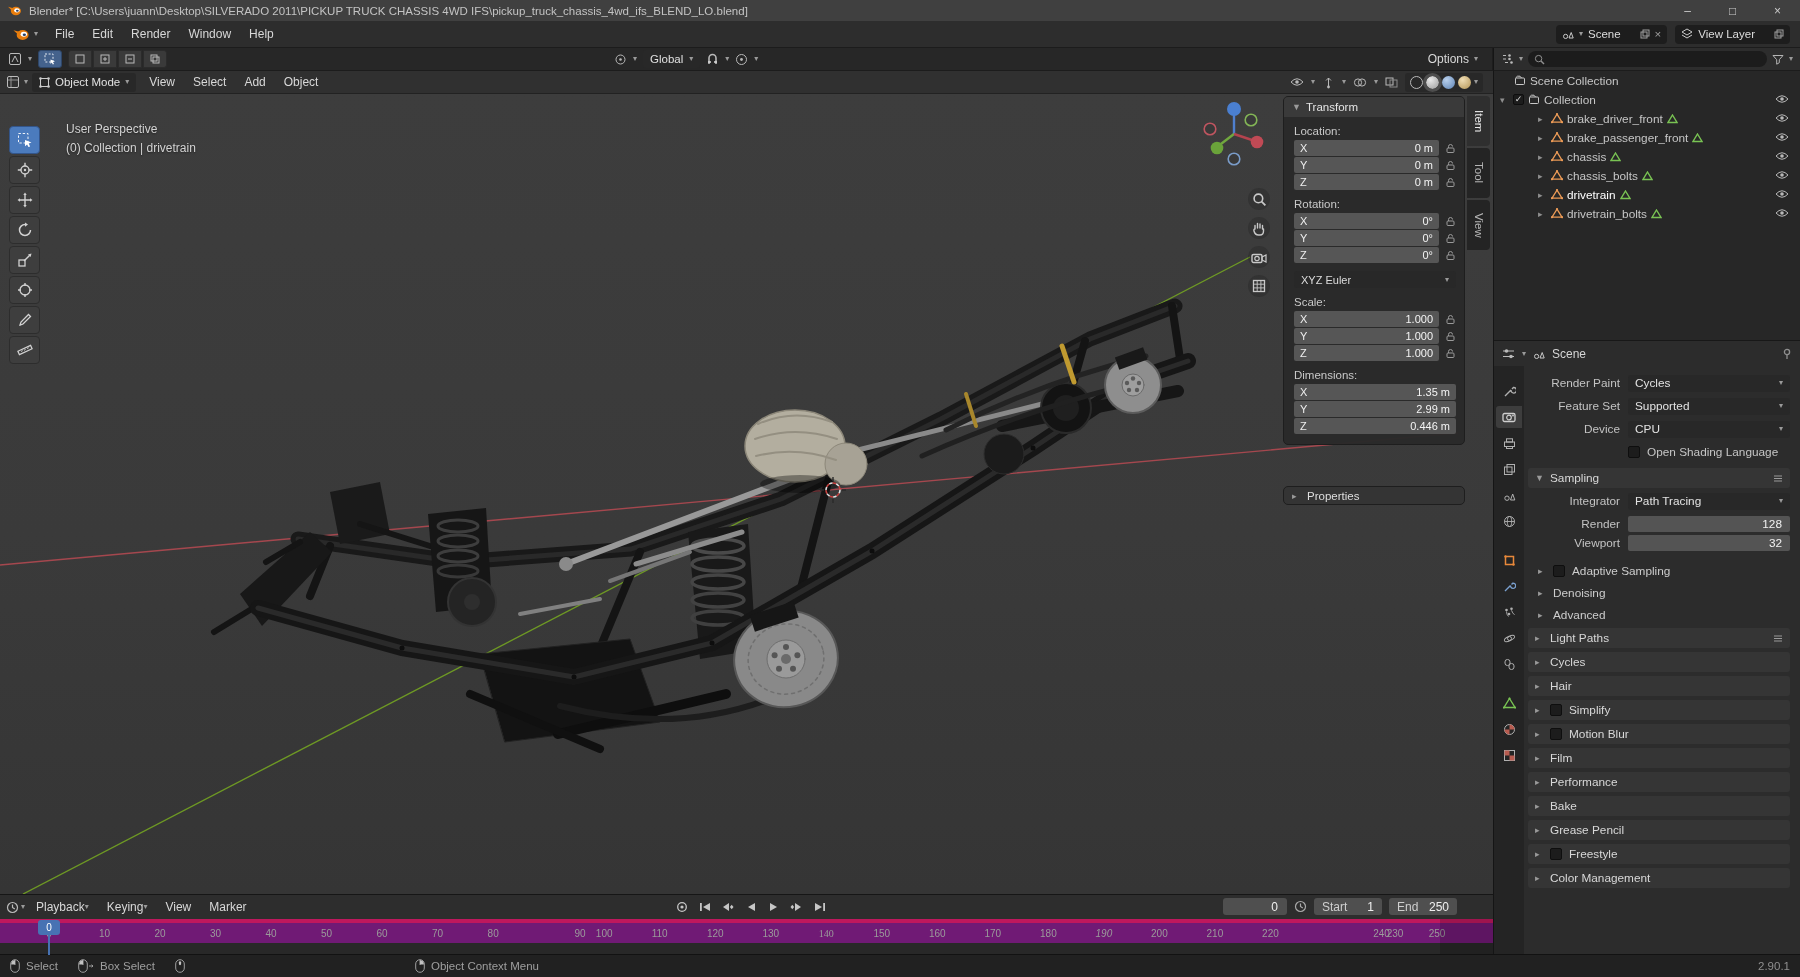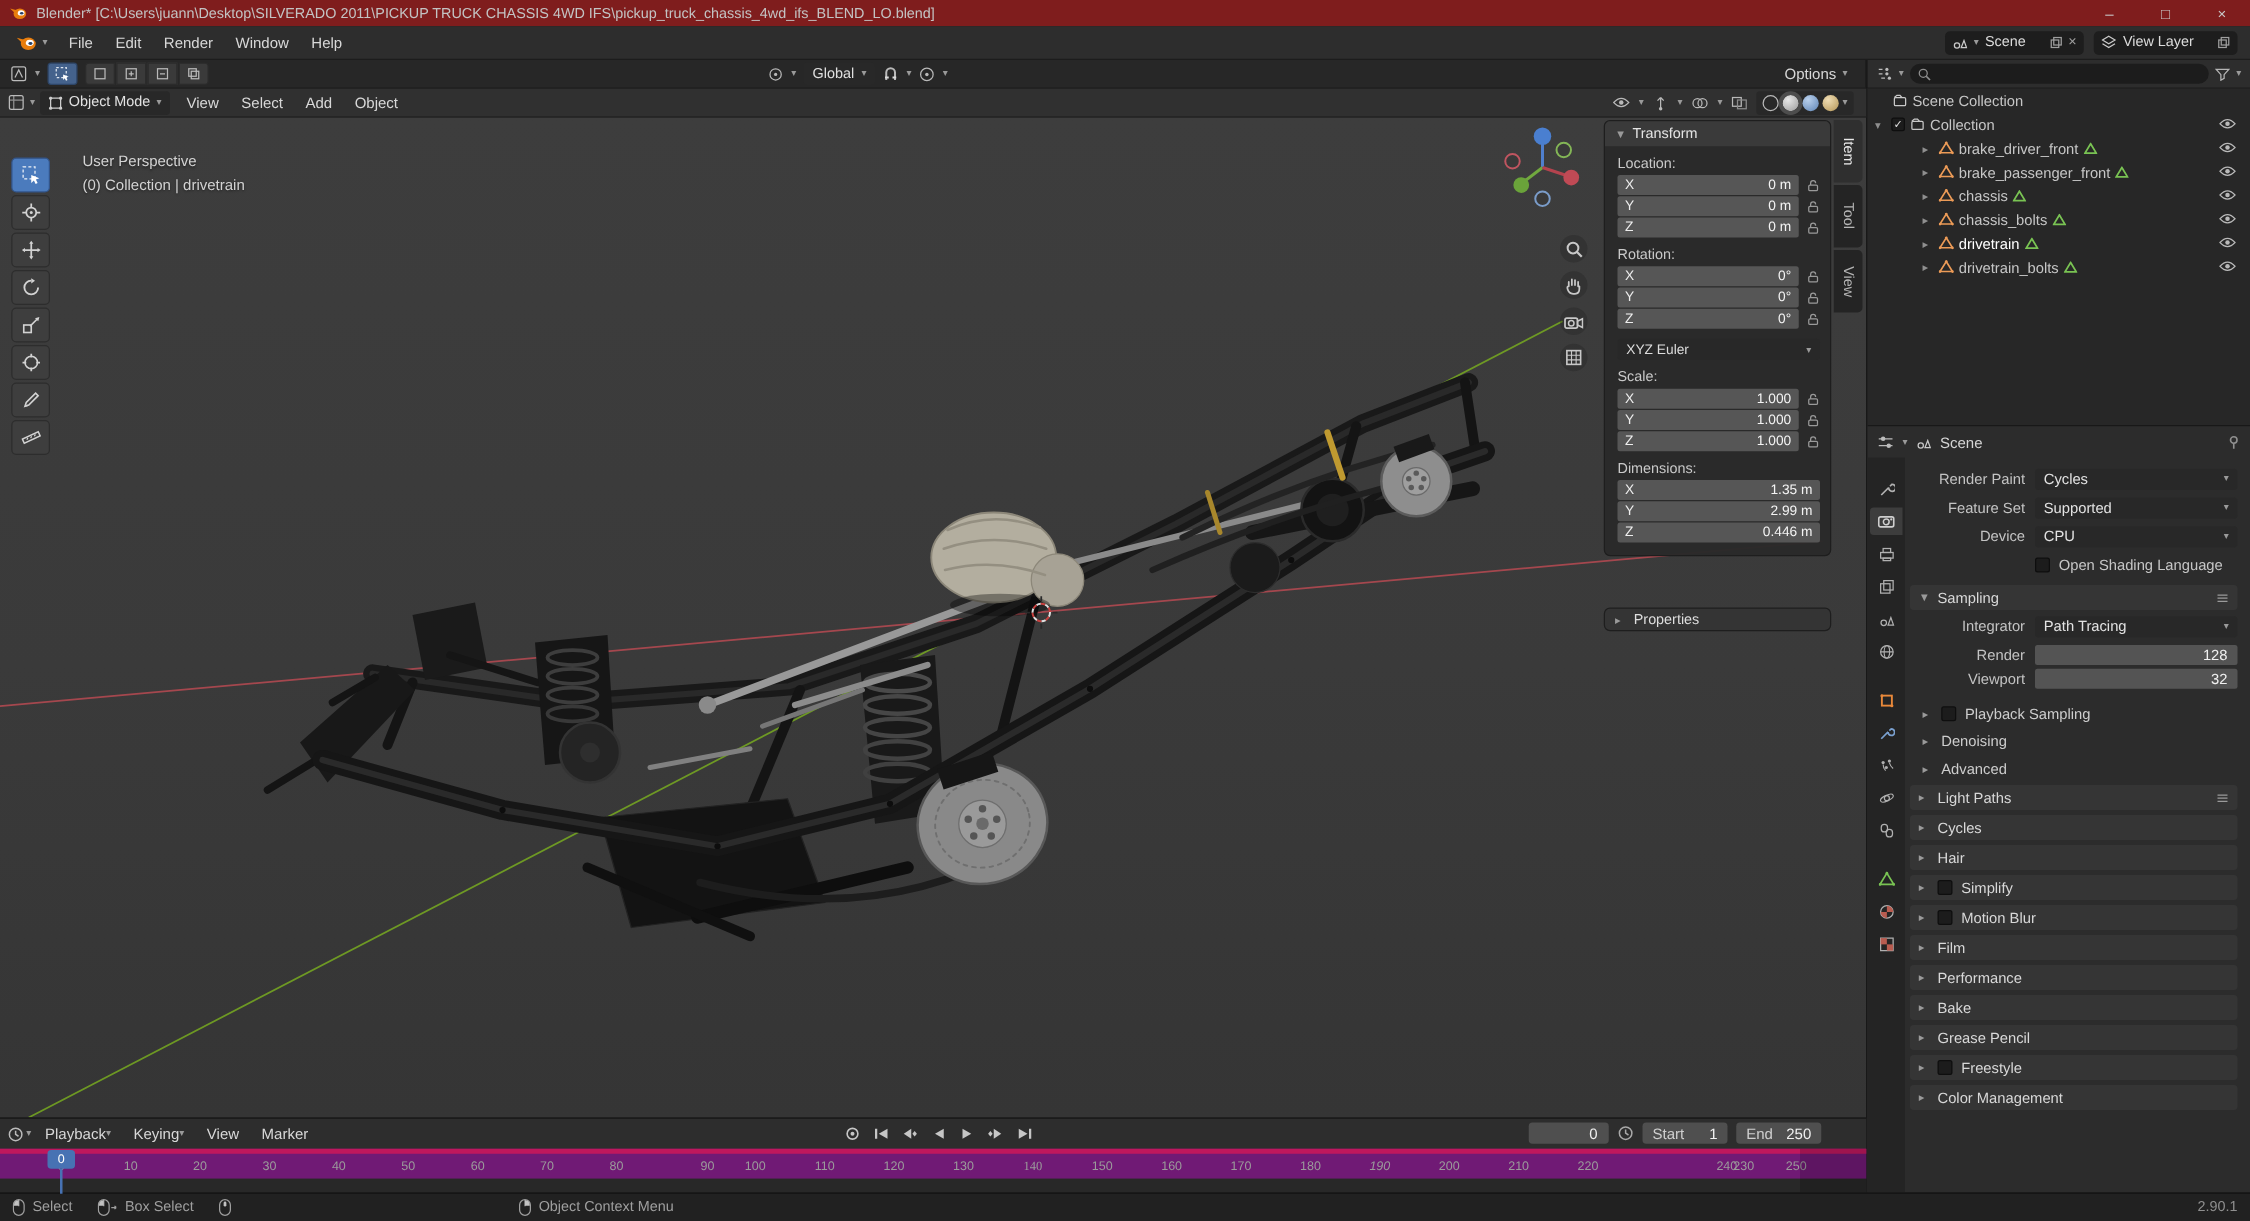--- a/index.html
+++ b/index.html
@@ -2,21 +2,21 @@
 <html><head>
 <meta charset="utf-8">
 <style>
   *{margin:0;padding:0;box-sizing:border-box;font-family:"Liberation Sans",sans-serif;}
   html,body{background:#111;}
   #app{position:relative;width:1800px;height:977px;background:#1d1d1d;overflow:hidden;color:#d5d5d5;font-size:12px;}
   .caret{font-size:8px;color:#9a9a9a;line-height:1;}
   svg{display:block;}
 
   
-  .titlebar{position:absolute;top:0;left:0;width:1800px;height:21px;background:#7f1d1d;display:flex;align-items:center;gap:7px;padding-left:7px;}
+  .titlebar{position:absolute;top:0;left:0;width:1800px;height:21px;background:#404040;display:flex;align-items:center;gap:7px;padding-left:7px;}
   .tb-title{font-size:11.5px;color:#c3c3c3;white-space:nowrap;}
   .winbtns{margin-left:auto;display:flex;align-self:stretch;}
   .winbtn{width:45px;display:grid;place-items:center;color:#c9c9c9;font-size:12px;}
 
   
   .topbar{position:absolute;top:21px;left:0;width:1800px;height:27px;background:#2d2d2d;border-bottom:1px solid #1c1c1c;display:flex;align-items:stretch;padding-left:4px;}
   .logo-btn{display:flex;align-items:center;gap:4px;padding:0 8px;}
   .menu-item{display:flex;align-items:center;padding:0 9px;color:#d8d8d8;font-size:12px;white-space:nowrap;}
   .workspaces{display:flex;margin-left:10px;align-items:stretch;}
   .ws-tab{display:flex;align-items:center;padding:0 12px;color:#adadad;font-size:12px;border-right:1px solid #272727;white-space:nowrap;}
@@ -1067,21 +1067,21 @@
         <div class="prop-row">
           <span class="prop-label">Viewport</span>
           <div class="value-field">
               <span>32</span>
             </div>
         </div>
         <div id="sampling-subs" style="margin-top:10px">
             <div class="prop-sub">
               <span class="tri">▸</span>
               <span class="chk"></span>
-              <span>Playback Sampling</span>
+              <span>Adaptive Sampling</span>
             </div>
             <div class="prop-sub">
               <span class="tri">▸</span>
               <span>Denoising</span>
             </div>
             <div class="prop-sub">
               <span class="tri">▸</span>
               <span>Advanced</span>
             </div>
           </div>
@@ -1223,21 +1223,21 @@
     <div class="tl-ruler" id="tl-ruler">
         <div class="tl-tick" style="left: 49px;">0</div>
         <div class="tl-tick" style="left: 104.52px;">10</div>
         <div class="tl-tick" style="left: 160.04px;">20</div>
         <div class="tl-tick" style="left: 215.56px;">30</div>
         <div class="tl-tick" style="left: 271.08px;">40</div>
         <div class="tl-tick" style="left: 326.6px;">50</div>
         <div class="tl-tick" style="left: 382.12px;">60</div>
         <div class="tl-tick" style="left: 437.64px;">70</div>
         <div class="tl-tick" style="left: 493.16px;">80</div>
-        <div class="tl-tick" style="left: 566px;">90</div>
+        <div class="tl-tick" style="left: 580px;">90</div>
         <div class="tl-tick" style="left: 604.2px;">100</div>
         <div class="tl-tick" style="left: 659.72px;">110</div>
         <div class="tl-tick" style="left: 715.24px;">120</div>
         <div class="tl-tick" style="left: 770.76px;">130</div>
         <div class="tl-tick" style="left: 826.28px; font-family: Liberation Serif, serif;">140</div>
         <div class="tl-tick" style="left: 881.8px;">150</div>
         <div class="tl-tick" style="left: 937.32px;">160</div>
         <div class="tl-tick" style="left: 992.84px;">170</div>
         <div class="tl-tick" style="left: 1048.36px;">180</div>
         <div class="tl-tick" style="left: 1103.88px; font-style: italic;">190</div>

